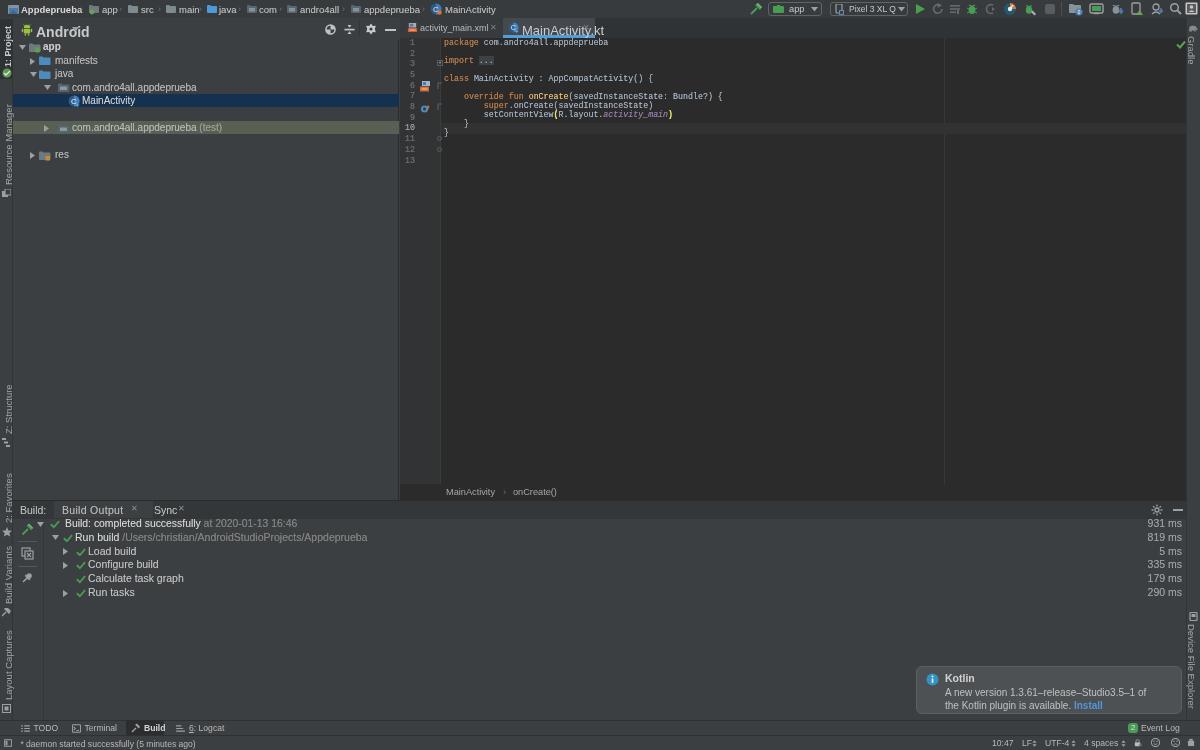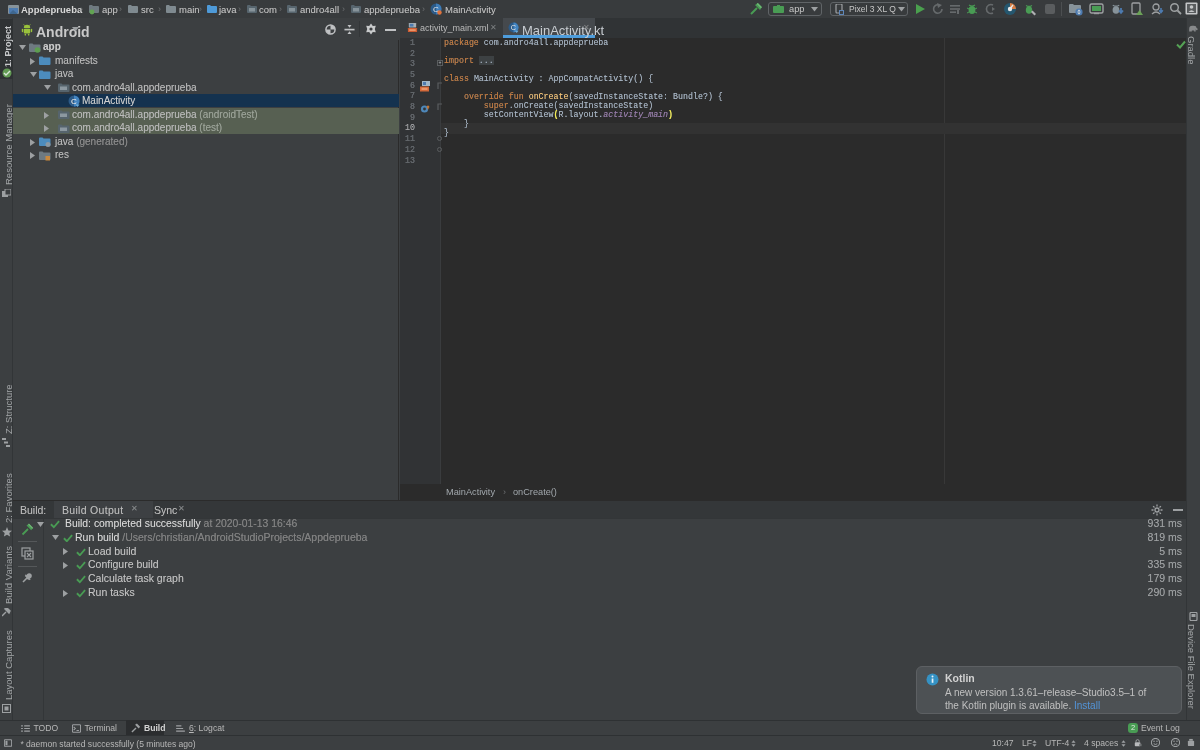--- a/index.html
+++ b/index.html
@@ -303,49 +303,29 @@
   </div>
   <div class="row" style="top:54px;background:#14324f">
     <svg class="a" style="left:55px;top:1px" width="12" height="12" viewBox="0 0 12 12">
           <circle cx="6" cy="6" r="5.5" fill="#2c5a87"></circle>
           <path d="M6 .5 a5.5 5.5 0 0 1 0 11 Z" fill="#4384c0"></path>
           <text x="6" y="8.8" font-size="8" fill="#e8e8e8" text-anchor="middle" font-family="Liberation Sans">C</text>
           <path d="M7.5 9.5 h4 l-2 2.5Z" fill="#6aaad8"></path>
         </svg>
     <span class="a" style="left:69px;color:#cfcfcf">MainActivity</span>
   </div>
-  <div class="row" style="top:67.5px;background:#576052">
+  <div class="row" style="top:81px;background:#576052">
     <svg class="a" style="left:31px;top:4px" width="5" height="7" viewBox="0 0 5 7">
           <path d="M0 0 V7 L5 3.5 Z" fill="#9da0a2"></path>
         </svg>
     <svg class="a" style="left:44px;top:1.5px" width="13" height="11" viewBox="0 0 13 11">
           <path d="M1 2.5 q0-1 1-1 h2.5 l1 1 h6 q1 0 1 1 v5.5 q0 1-1 1 H2 q-1 0-1-1 Z" fill="#56646d"></path>
           <rect x="3" y="4.5" width="7" height="3.5" fill="#8c98a0"></rect>
         </svg>
-    <span class="a" style="left:59px">com.andro4all.appdeprueba <span style="color:#9aa296">(androidTest)</span></span>
-  </div>
-  <div class="row" style="top:81px;background:#576052">
-    <svg class="a" style="left:31px;top:4px" width="5" height="7" viewBox="0 0 5 7">
-          <path d="M0 0 V7 L5 3.5 Z" fill="#9da0a2"></path>
-        </svg>
-    <svg class="a" style="left:44px;top:1.5px" width="13" height="11" viewBox="0 0 13 11">
-          <path d="M1 2.5 q0-1 1-1 h2.5 l1 1 h6 q1 0 1 1 v5.5 q0 1-1 1 H2 q-1 0-1-1 Z" fill="#56646d"></path>
-          <rect x="3" y="4.5" width="7" height="3.5" fill="#8c98a0"></rect>
-        </svg>
     <span class="a" style="left:59px">com.andro4all.appdeprueba <span style="color:#9aa296">(test)</span></span>
-  </div>
-  <div class="row" style="top:94.5px">
-    <svg class="a" style="left:17px;top:4px" width="5" height="7" viewBox="0 0 5 7">
-          <path d="M0 0 V7 L5 3.5 Z" fill="#9da0a2"></path>
-        </svg>
-    <svg class="a" style="left:25px;top:1.5px" width="13" height="11" viewBox="0 0 13 11">
-          <path d="M1 2.5 q0-1 1-1 h2.5 l1 1 h6 q1 0 1 1 v5.5 q0 1-1 1 H2 q-1 0-1-1 Z" fill="#4c8cbd"></path>
-          <circle cx="10" cy="8.5" r="2.5" fill="#8c98a0"></circle>
-        </svg>
-    <span class="a" style="left:42px">java <span style="color:#8a8a8a">(generated)</span></span>
   </div>
   <div class="row" style="top:108px">
     <svg class="a" style="left:17px;top:4px" width="5" height="7" viewBox="0 0 5 7">
           <path d="M0 0 V7 L5 3.5 Z" fill="#9da0a2"></path>
         </svg>
     <svg class="a" style="left:25px;top:1.5px" width="13" height="11" viewBox="0 0 13 11">
           <path d="M1 2.5 q0-1 1-1 h2.5 l1 1 h6 q1 0 1 1 v5.5 q0 1-1 1 H2 q-1 0-1-1 Z" fill="#6e7a81"></path>
           <rect x="7.5" y="6" width="4.5" height="4.5" fill="#c9893d"></rect>
         </svg>
     <span class="a" style="left:42px">res</span>
@@ -535,21 +515,21 @@
 </div>
 
 <div class="a" id="notif" style="left:916px;top:666px;width:266px;height:48px;background:#4d5154;border:1px solid #5d6063;border-radius:6px">
   <svg class="a" style="left:9px;top:6px" width="13" height="13" viewBox="0 0 13 13">
         <circle cx="6.5" cy="6.5" r="6" fill="#3592c4"></circle>
         <rect x="5.7" y="5.5" width="1.7" height="4.3" fill="#e8f2f8"></rect>
         <circle cx="6.5" cy="3.6" r="1" fill="#e8f2f8"></circle>
       </svg>
   <span class="a" style="left:28px;top:5px;font-size:10.5px;font-weight:bold;color:#d2d2d2">Kotlin</span>
   <span class="a" style="left:28px;top:19.5px;font-size:10px;color:#c0c0c0">A new version 1.3.61–release–Studio3.5–1 of</span>
-  <span class="a" style="left:28px;top:32.5px;font-size:10px;color:#c0c0c0">the Kotlin plugin is available. <span style="color:#5394d8;font-weight:normal">Install</span></span>
+  <span class="a" style="left:28px;top:32.5px;font-size:10px;color:#c0c0c0">the Kotlin plugin is available. <span style="color:#5394d8;font-weight:bold">Install</span></span>
 </div>
 
 <div class="a" id="bbar" style="left:0;top:720px;width:1200px;height:15px;font-size:8.6px;color:#b8b8b8">
   <svg class="a" style="left:21px;top:4.5px" width="9" height="7" viewBox="0 0 10 8">
         <path d="M0 1 h2 M0 4 h2 M0 7 h2 M3.5 1 h6.5 M3.5 4 h6.5 M3.5 7 h6.5" stroke="#9da0a2" stroke-width="1.2"></path>
       </svg>
   <span class="a" style="left:33.5px;top:3px">TODO</span>
   <svg class="a" style="left:72px;top:3.5px" width="9" height="9" viewBox="0 0 11 10">
         <rect x="0.5" y="0.5" width="10" height="9" rx="1" fill="none" stroke="#9da0a2" stroke-width="1.3"></rect>
         <path d="M2 3 l2 2 -2 2 M5.5 7.5 h3" stroke="#9da0a2" stroke-width="1.3" fill="none"></path>

